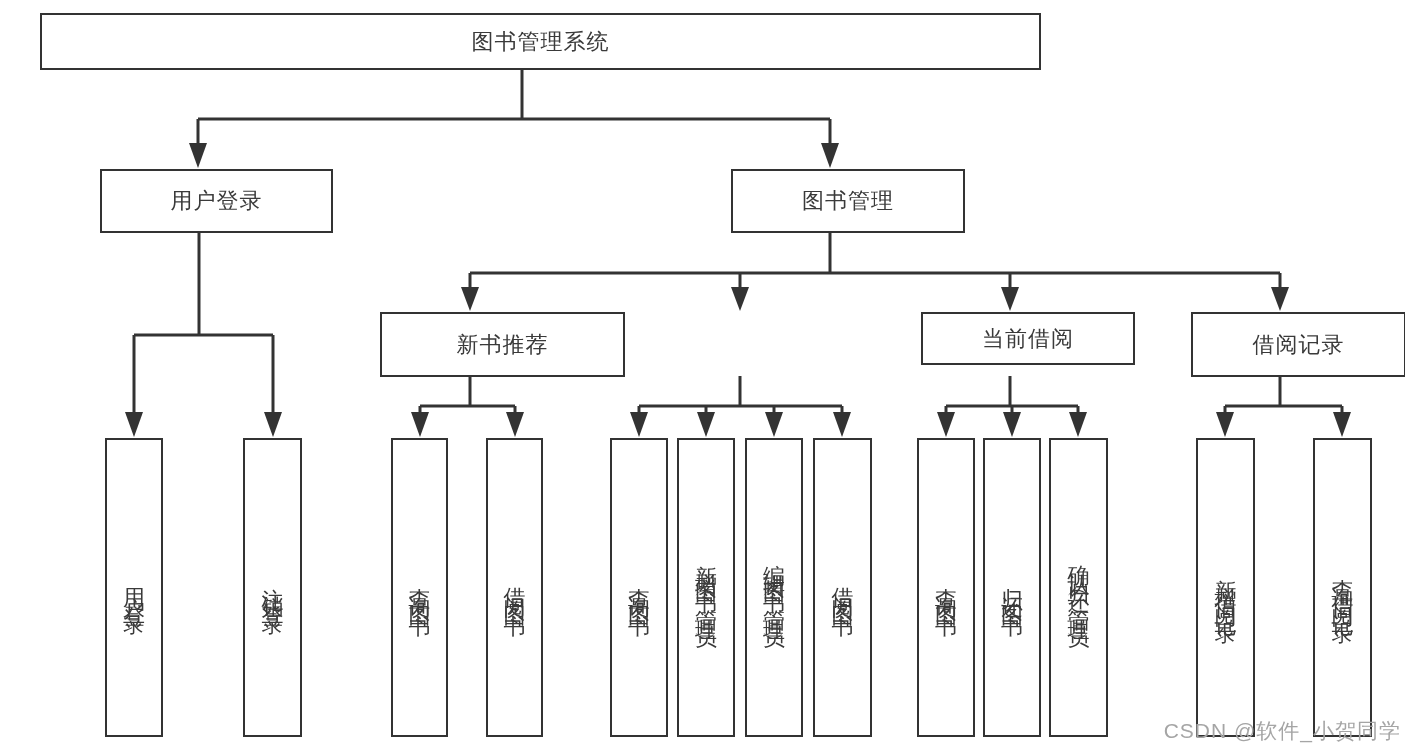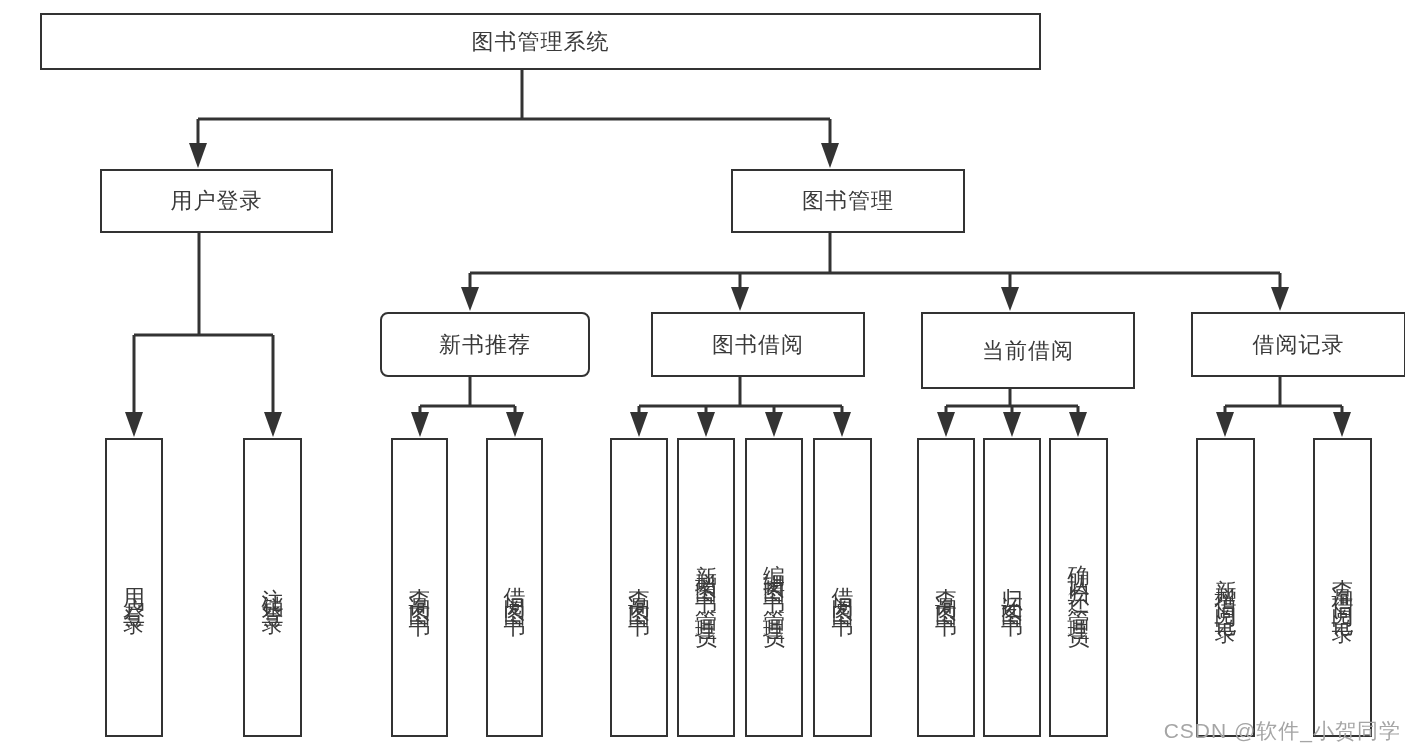--- a/index.html
+++ b/index.html
@@ -141,27 +141,24 @@
     <span>图书管理系统</span>
   </div>
 
   <div class="node" style="left:82px; top:169px; width:233px; height:64px;">
     <span>用户登录</span>
   </div>
   <div class="node" style="left:713px; top:169px; width:234px; height:64px;">
     <span>图书管理</span>
   </div>
 
-  <div class="node" style="left:362px; top:312px; width:210px; height:65px;border-radius:8px;">
+  <div class="node" style="left:362px; top:312px; width:245px; height:65px;">
     <span>新书推荐</span>
   </div>
-  <div class="node" style="left:633px; top:312px; width:214px; height:65px;">
-    <span>图书借阅</span>
-  </div>
-  <div class="node" style="left:903px; top:312px; width:214px; height:77px;text-align:right;">
+  <div class="node" style="left:903px; top:312px; width:214px; height:53px;text-align:right;">
     <span>当前借阅</span>
   </div>
   <div class="node" style="left:1173px; top:312px; width:215px; height:65px;">
     <span>借阅记录</span>
   </div>
 
   <div class="leaf" style="left:105px; width:58px;">
     <span class="vtext">用户登录</span>
   </div>
   <div class="leaf" style="left:243px; width:59px;">

